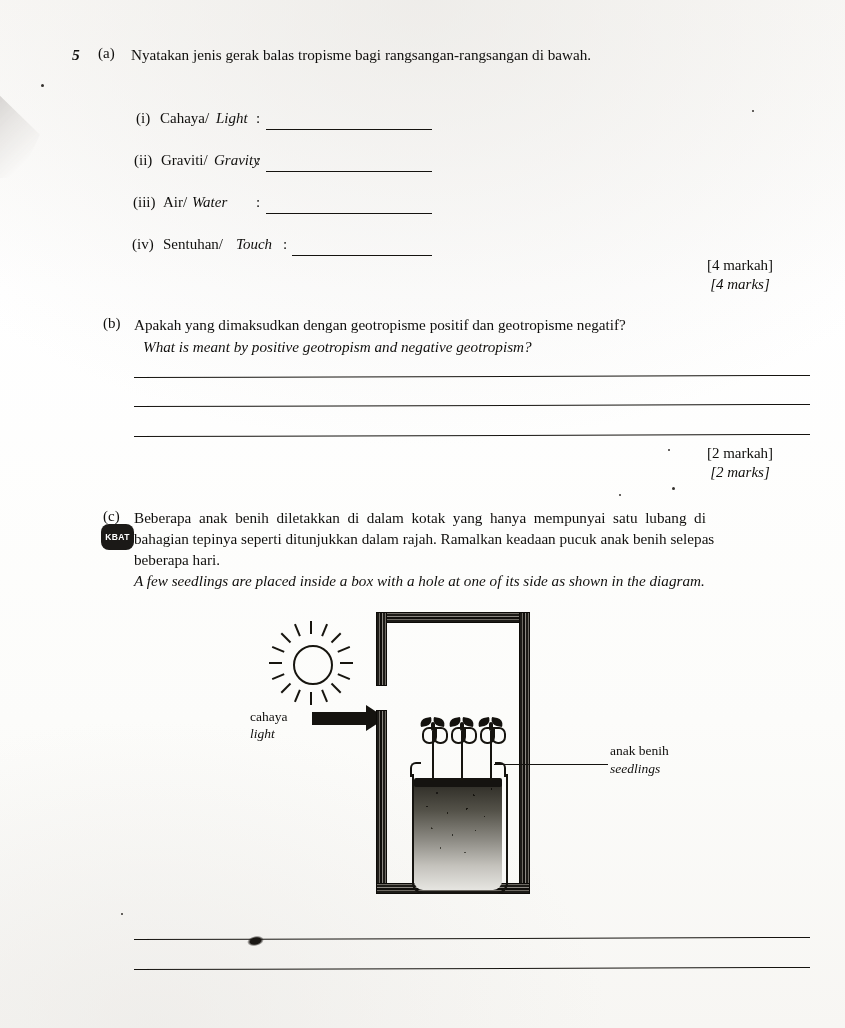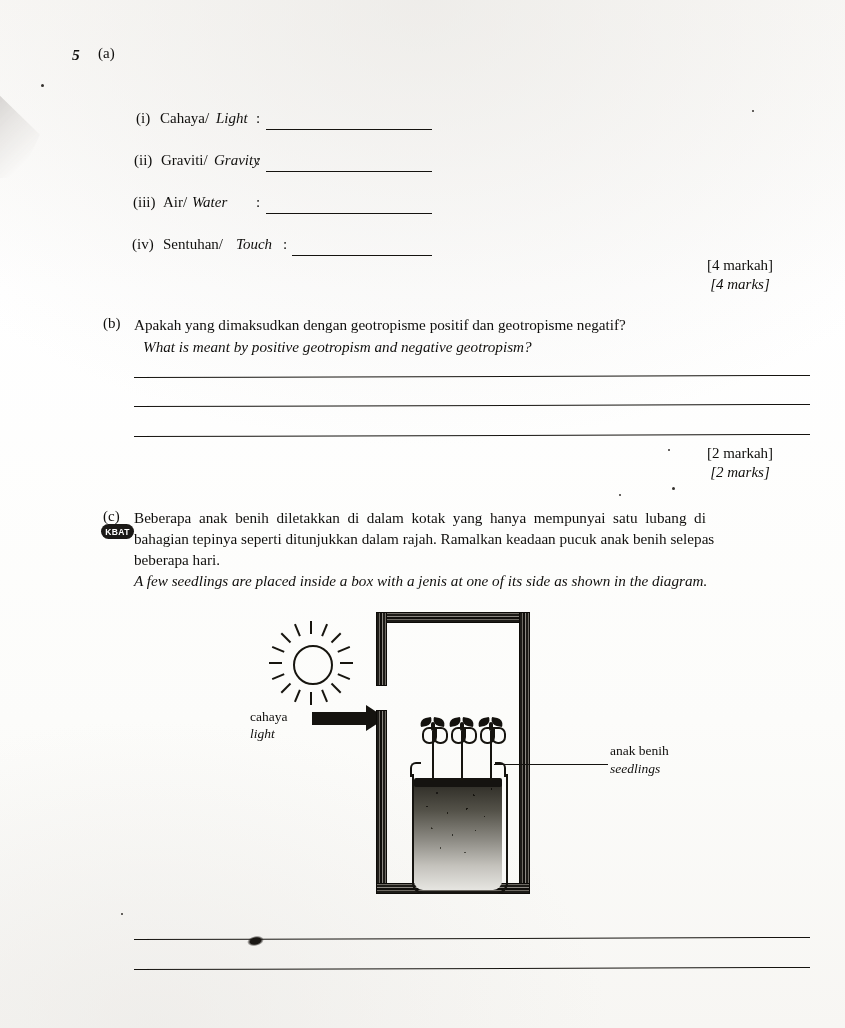--- a/index.html
+++ b/index.html
@@ -84,21 +84,21 @@
     line-height: 19px;
     width: 170px;
   }
   .marks .m-en { font-style: italic; }
   
   .kbat {
     position: absolute;
     left: 101px;
     top: 524px;
     width: 33px;
-    height: 15px;
+    height: 26px;
     background: #1b1917;
     border-radius: 8px;
     color: #fff;
     font-family: "Liberation Sans", sans-serif;
     font-size: 8.5px;
     font-weight: bold;
     letter-spacing: 0.4px;
     display: flex;
     align-items: center;
     justify-content: center;
@@ -264,20 +264,21 @@
   <div class="speck" style="left:41px;top:84px;width:3px;height:3px;"></div>
   <div class="speck" style="left:668px;top:449px;width:2px;height:2px;"></div>
   <div class="speck" style="left:672px;top:487px;width:3px;height:3px;"></div>
   <div class="speck" style="left:752px;top:110px;width:2px;height:2px;"></div>
   <div class="speck" style="left:619px;top:494px;width:2px;height:2px;"></div>
   <div class="speck" style="left:121px;top:913px;width:2px;height:2px;"></div>
 
   <div class="q-num">5</div>
 
   <div class="lbl ml" style="left:98px;top:45px;">(a)</div>
+  <div class="body-line ml" style="left:131px;top:45px;">Nyatakan jenis gerak balas tropisme bagi rangsangan-rangsangan di bawah.</div>
 
   <div class="lbl ml" style="left:136px;top:110px;">(i)</div>
   <div class="lbl ml" style="left:160px;top:110px;">Cahaya/</div>
   <div class="lbl en" style="left:216px;top:110px;">Light</div>
   <div class="lbl ml" style="left:256px;top:110px;">:</div>
   <div class="fill-rule" style="left:266px;top:129px;width:166px;"></div>
 
   <div class="lbl ml" style="left:134px;top:152px;">(ii)</div>
   <div class="lbl ml" style="left:161px;top:152px;">Graviti/</div>
   <div class="lbl en" style="left:214px;top:152px;">Gravity</div>
@@ -313,21 +314,21 @@
     <div>[2 markah]</div>
     <div class="m-en">[2 marks]</div>
   </div>
 
   <div class="lbl ml" style="left:103px;top:508px;">(c)</div>
   <div class="kbat">KBAT</div>
 
   <div class="body-line ml" style="left:134px;top:508px;">Beberapa  anak  benih  diletakkan  di  dalam  kotak  yang  hanya  mempunyai  satu  lubang  di</div>
   <div class="body-line ml" style="left:134px;top:529px;">bahagian tepinya seperti ditunjukkan dalam rajah. Ramalkan keadaan pucuk anak benih selepas</div>
   <div class="body-line ml" style="left:134px;top:550px;">beberapa hari.</div>
-  <div class="body-line en" style="left:134px;top:571px;">A few seedlings are placed inside a box with a jenis at one of its side as shown in the diagram.</div>
+  <div class="body-line en" style="left:134px;top:571px;">A few seedlings are placed inside a box with a hole at one of its side as shown in the diagram.</div>
 
   <div class="diagram">
 
     <div class="sun-wrap">
       <div class="sun-core"></div>
       <div class="ray" style="transform:rotate(0deg);"></div>
       <div class="ray" style="transform:rotate(22.5deg);"></div>
       <div class="ray" style="transform:rotate(45deg);"></div>
       <div class="ray" style="transform:rotate(67.5deg);"></div>
       <div class="ray" style="transform:rotate(90deg);"></div>

